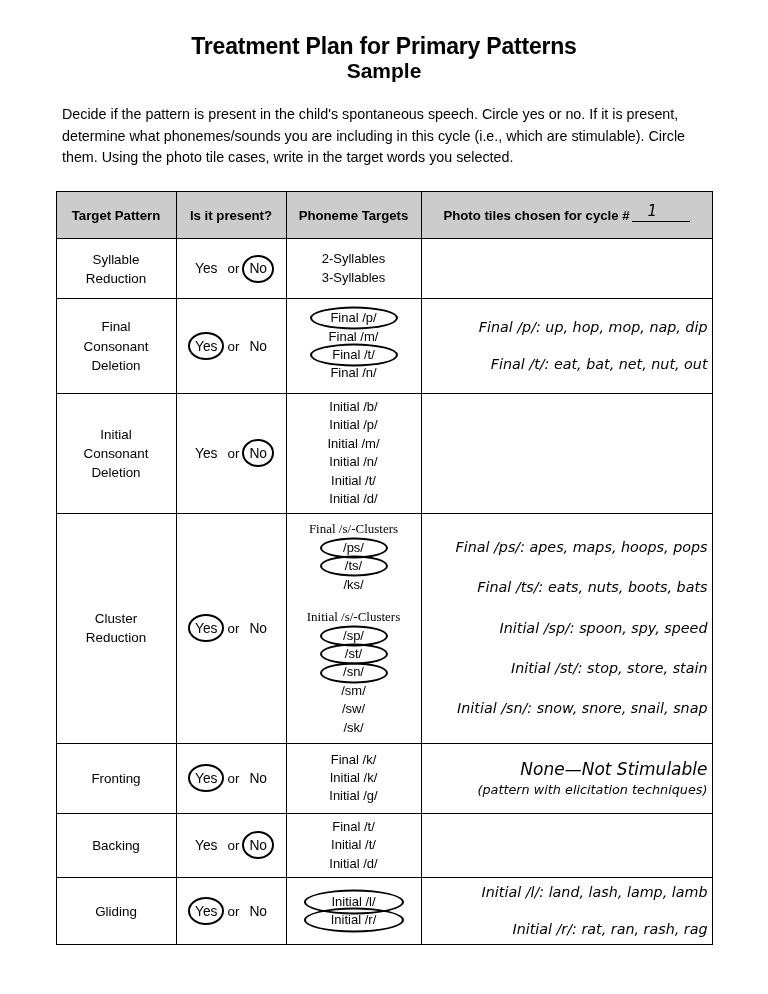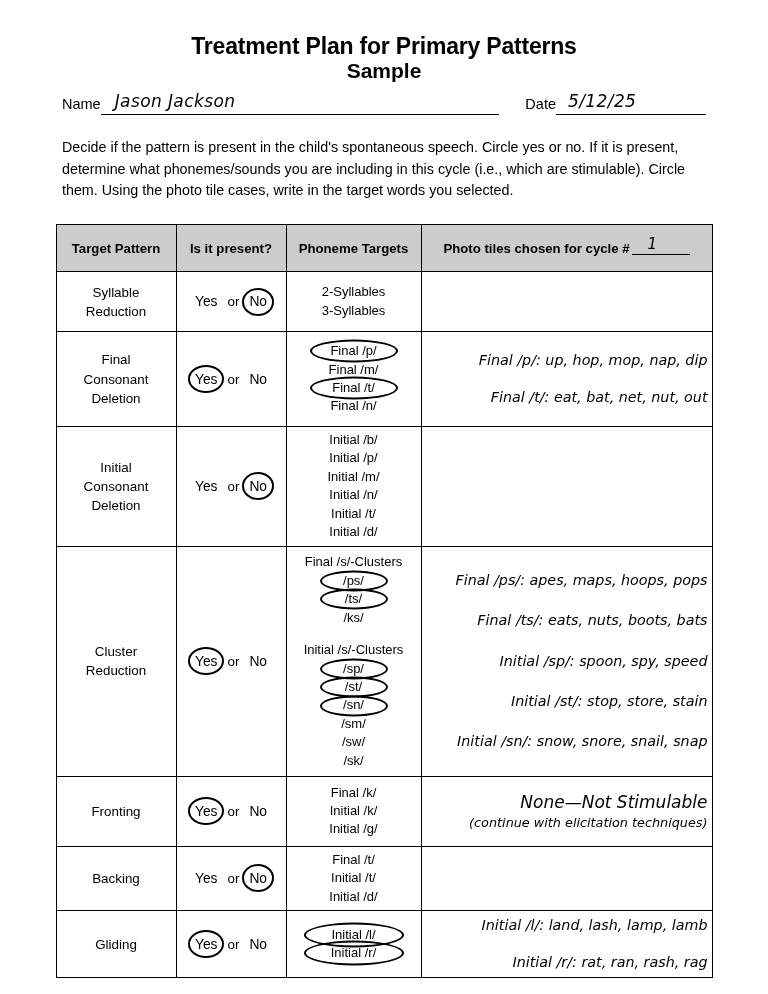--- a/index.html
+++ b/index.html
@@ -198,21 +198,21 @@
     width: 88px;
     height: 23px;
     border: 2.4px solid #000;
     border-radius: 50%;
     box-sizing: border-box;
     pointer-events: none;
   }
   .ph.circled.narrow::after { width: 68px; height: 21px; }
   .ph.circled.wide::after { width: 100px; height: 25px; }
   .ph-spacer { display: block; height: 13px; }
-  .ph-group-title { display: block; line-height: 1.5; }
+  .ph-group-title { display: block; line-height: 1.5; font-family: Liberation Serif, serif; }
 
   .wordline {
     font-family: "DejaVu Sans", sans-serif;
     font-style: italic;
     font-size: 14.3px;
     line-height: 1.5;
     white-space: nowrap;
   }
   .wordline + .wordline { margin-top: 15px; }
   td.words.cluster .wordline + .wordline { margin-top: 19px; }
@@ -254,30 +254,20 @@
 </head>
 <body>
 
 <div class="page">
 
   <div class="title-block">
     <div class="doc-title">Treatment Plan for Primary Patterns</div>
     <div class="doc-subtitle">Sample</div>
   </div>
 
-  <div class="name-date-row">
-    <span class="fld-label">Name</span>
-    <span class="fld-line name-line">
-      <span class="fld-value hand">Jason Jackson</span>
-    </span>
-    <span class="fld-label">Date</span>
-    <span class="fld-line date-line">
-      <span class="fld-value hand date-val">5/12/25</span>
-    </span>
-  </div>
 
   <div class="instructions">Decide if the pattern is present in the child's spontaneous speech. Circle yes or no. If it is present, determine what phonemes/sounds you are including in this cycle (i.e., which are stimulable). Circle them. Using the photo tile cases, write in the target words you selected.</div>
 
   <table class="plan">
     <colgroup>
       <col class="c1">
         <col class="c2">
         <col class="c3">
         <col class="c4">
     </colgroup>
@@ -394,21 +384,21 @@
               <span class="or">or</span>
               <span class="opt">No</span>
             </span></td>
           <td class="phonemes">
             <span class="ph">Final /k/</span>
             <span class="ph">Initial /k/</span>
             <span class="ph">Initial /g/</span>
           </td>
           <td class="words">
             <div class="note-line">None—Not Stimulable</div>
-            <div class="note-line small">(continue with elicitation techniques)</div>
+            <div class="note-line small">(pattern with elicitation techniques)</div>
           </td>
         </tr>
         <tr style="height: 62px;">
           <td class="pattern">
             <div>Backing</div>
           </td>
           <td class="present"><span class="yn">
               <span class="opt wide">Yes</span>
               <span class="or">or</span>
               <span class="opt circled">No</span>

